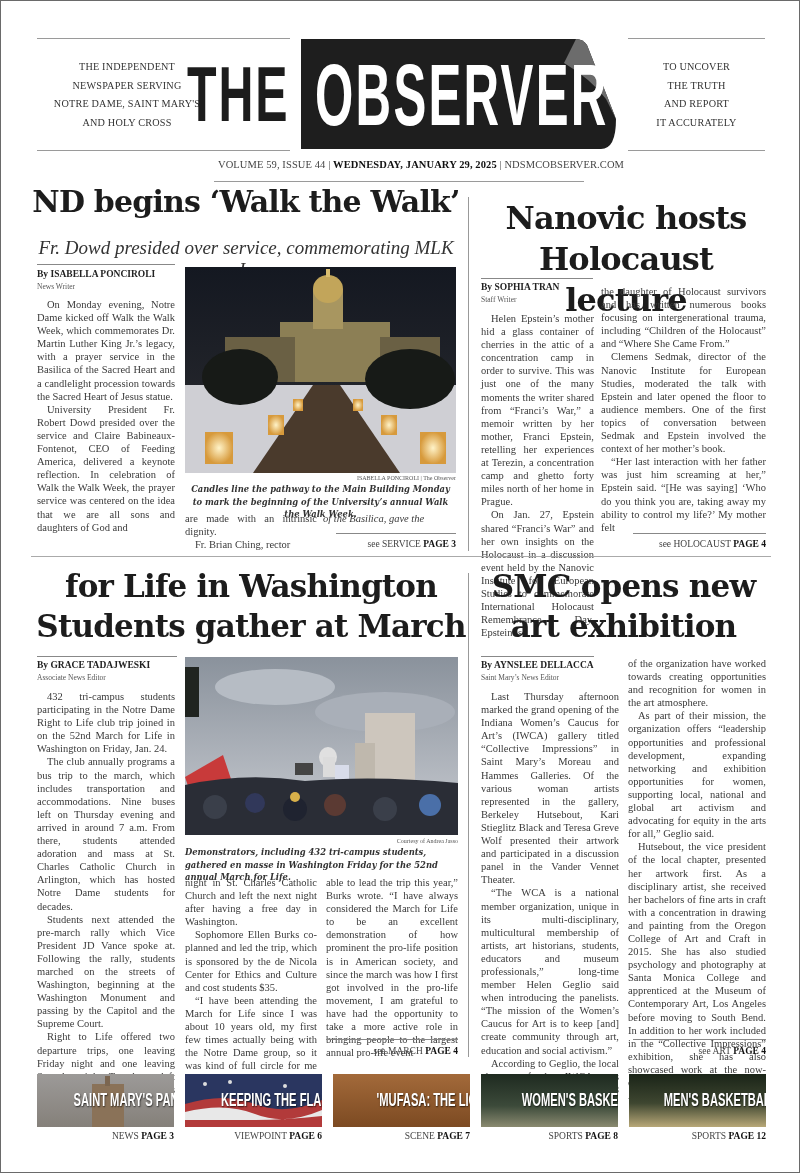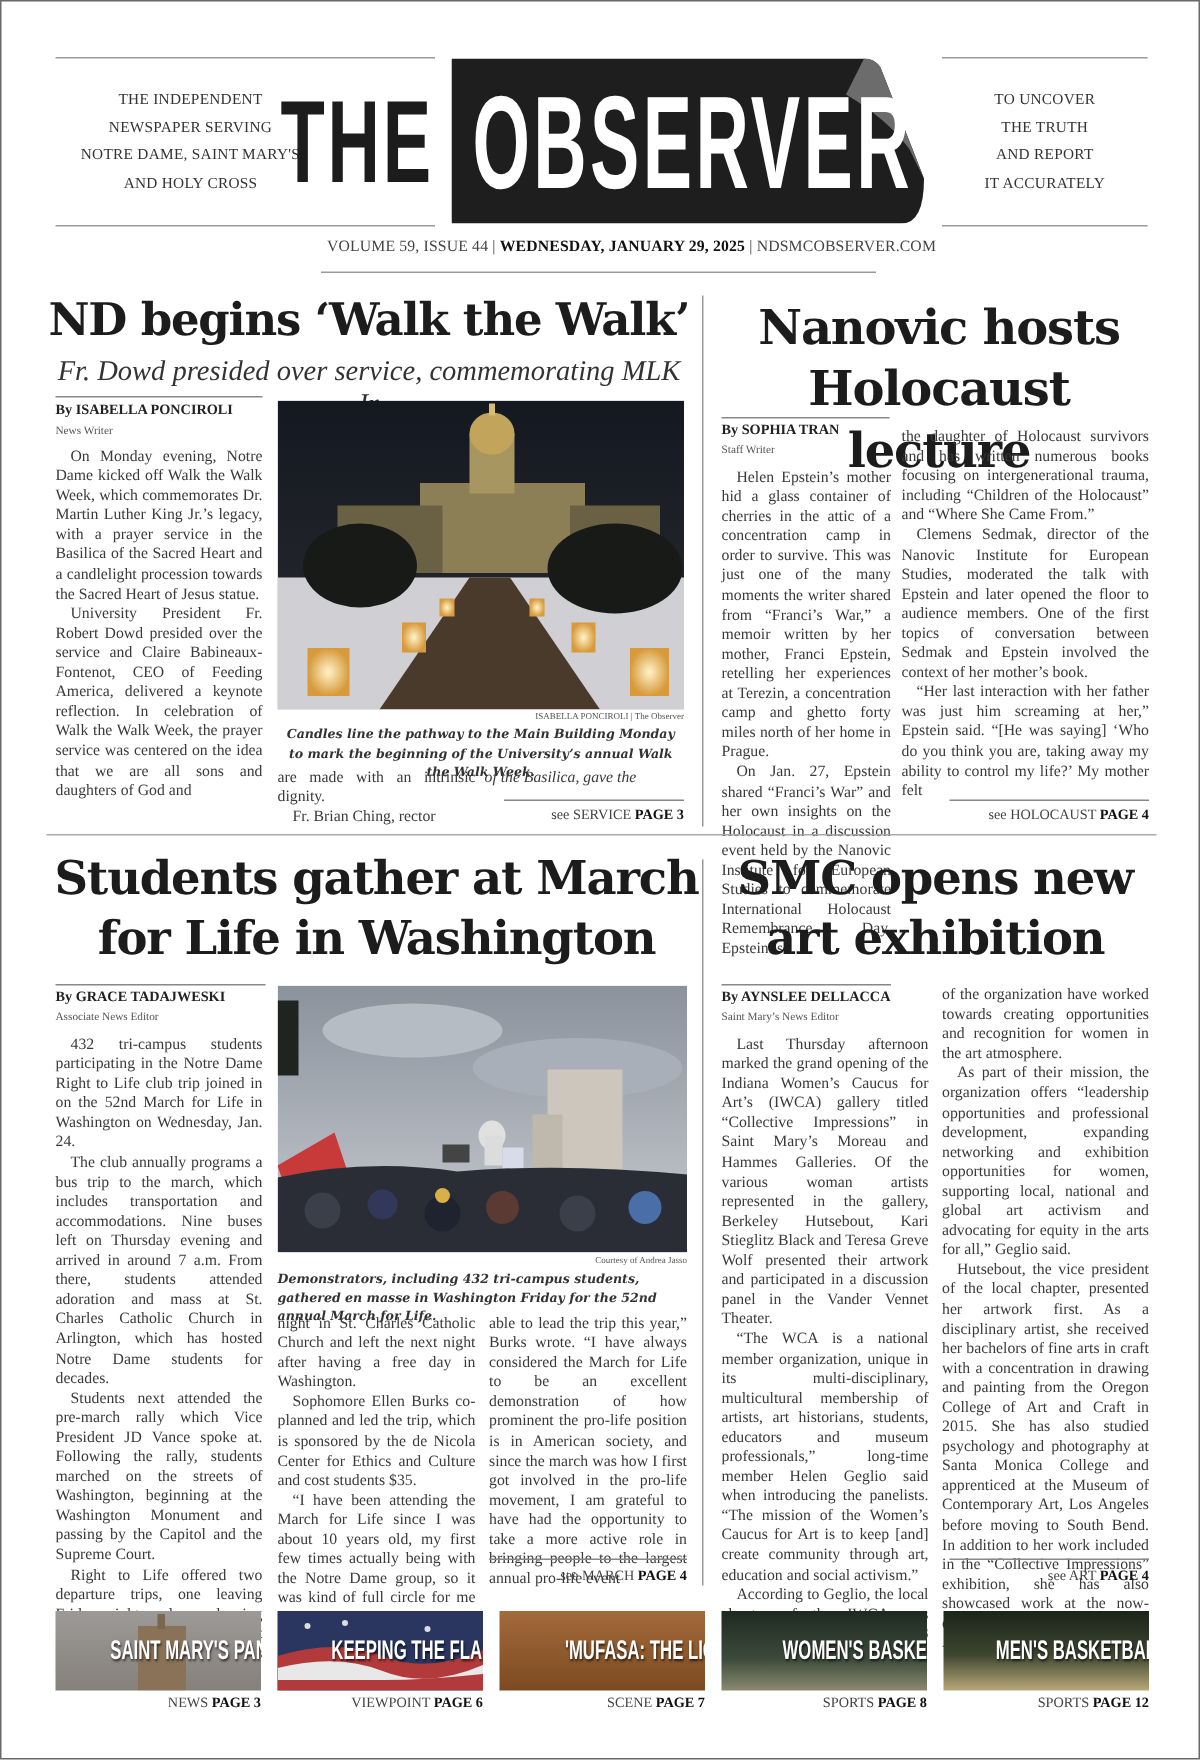--- a/index.html
+++ b/index.html
@@ -86,21 +86,21 @@
 </div>
 
 <div class="dateline">
   <span>VOLUME 59, ISSUE 44</span>
   <span>|</span>
   <b>WEDNESDAY, JANUARY 29, 2025</b>
   <span>|</span>
   <span>NDSMCOBSERVER.COM</span>
 </div>
 
-<div class="headline" style="left:30px; top:196px; width:430px; font-size:30px; line-height:34px;">ND begins ‘Walk the Walk’</div>
+<div class="headline" style="left:30px; top:184px; width:430px; font-size:30px; line-height:34px;">ND begins ‘Walk the Walk’</div>
 <div class="subhead" style="left:30px; top:236px; width:430px;">Fr. Dowd presided over service, commemorating MLK Jr.</div>
 
 <div class="byline-rule" style="left:36px; top:263px; width:138px;"></div>
 <div class="byline" style="left:36px; top:268px;">By ISABELLA PONCIROLI</div>
 <div class="role" style="left:36px; top:281px;">News Writer</div>
 
 <div class="col" style="left:36px; top:297px; width:138px;">
   <p>On Monday evening, Notre Dame kicked off Walk the Walk Week, which commemorates Dr. Martin Luther King Jr.’s legacy, with a prayer service in the Basilica of the Sacred Heart and a candlelight procession towards the Sacred Heart of Jesus statue.</p>
   <p>University President Fr. Robert Dowd presided over the service and Claire Babineaux-Fontenot, CEO of Feeding America, delivered a keynote reflection. In celebration of Walk the Walk Week, the prayer service was centered on the idea that we are all sons and daughters of God and</p>
 </div>
@@ -175,30 +175,30 @@
 </div>
 <div class="hdivider" style="left:632px; top:532px; width:133px;"></div>
 <div class="jump" style="left:600px; top:538px; width:165px;">
   <span>see HOLOCAUST</span>
   <b>PAGE 4</b>
 </div>
 
 <div class="hdivider" style="left:30px; top:555px; width:740px; background:#aaa;"></div>
 
 <div class="headline" style="left:30px; top:565px; width:440px; font-size:31px; line-height:40px;">
+  <div>for Life in Washington</div>
   <div>Students gather at March</div>
-  <div>for Life in Washington</div>
 </div>
 
 <div class="byline-rule" style="left:36px; top:655px; width:140px;"></div>
 <div class="byline" style="left:36px; top:659px;">By GRACE TADAJWESKI</div>
 <div class="role" style="left:36px; top:672px;">Associate News Editor</div>
 
 <div class="col" style="left:36px; top:689px; width:138px;">
-  <p>432 tri-campus students participating in the Notre Dame Right to Life club trip joined in on the 52nd March for Life in Washington on Wednesday, Jan. 24.</p>
+  <p>432 tri-campus students participating in the Notre Dame Right to Life club trip joined in on the 52nd March for Life in Washington on Friday, Jan. 24.</p>
   <p>The club annually programs a bus trip to the march, which includes transportation and accommodations. Nine buses left on Thursday evening and arrived in around 7 a.m. From there, students attended adoration and mass at St. Charles Catholic Church in Arlington, which has hosted Notre Dame students for decades.</p>
   <p>Students next attended the pre-march rally which Vice President JD Vance spoke at. Following the rally, students marched on the streets of Washington, beginning at the Washington Monument and passing by the Capitol and the Supreme Court.</p>
   <p>Right to Life offered two departure trips, one leaving Friday night and one leaving Saturday night. Two buses left on Friday, and seven buses worth of students stayed the</p>
 </div>
 
 <div class="photo" style="left:184px; top:656px; width:273px; height:178px;">
   <svg width="273" height="178" viewBox="0 0 273 178">
     <defs>
       <linearGradient id="sky2" x1="0" y1="0" x2="0" y2="1">
         <stop offset="0" stop-color="#8a929c"></stop>

